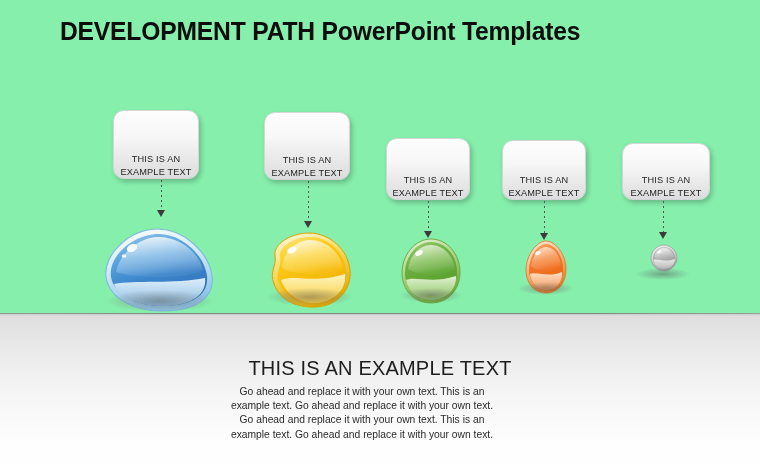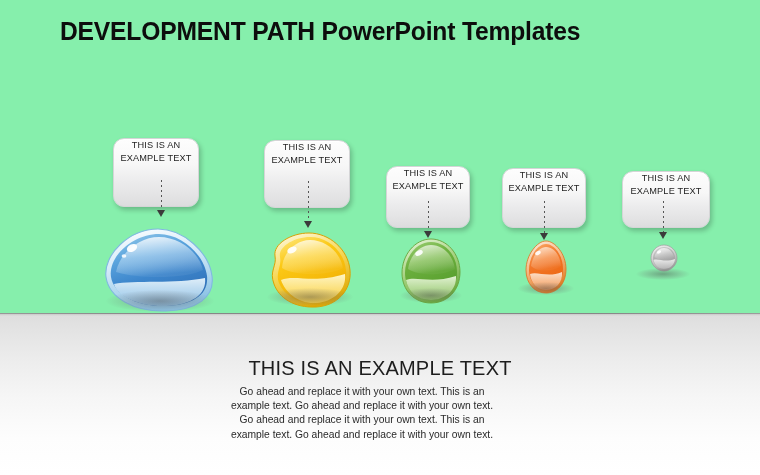--- a/index.html
+++ b/index.html
@@ -74,23 +74,22 @@
     background: linear-gradient(to bottom,
                 #fdfdfd 0%,
                 #f7f7f7 38%,
                 #ececed 62%,
                 #e2e2e3 88%,
                 #dcdcde 100%);
     border: 1px solid #d5d5d7;
     box-shadow: 2px 3px 5px rgba(0,0,0,0.22),
                 0 1px 0 rgba(255,255,255,0.9) inset;
     display: flex;
-    align-items: flex-start;
+    align-items: flex-end;
     justify-content: center;
-    margin-top: 28px;
   }
   .callout .ctext {
     text-align: center;
     font-size: 9.2px;
     line-height: 12.5px;
     color: #242424;
     letter-spacing: 0.15px;
     font-family: "Liberation Sans Narrow", "Liberation Sans", sans-serif;
     white-space: pre-line;
   }

